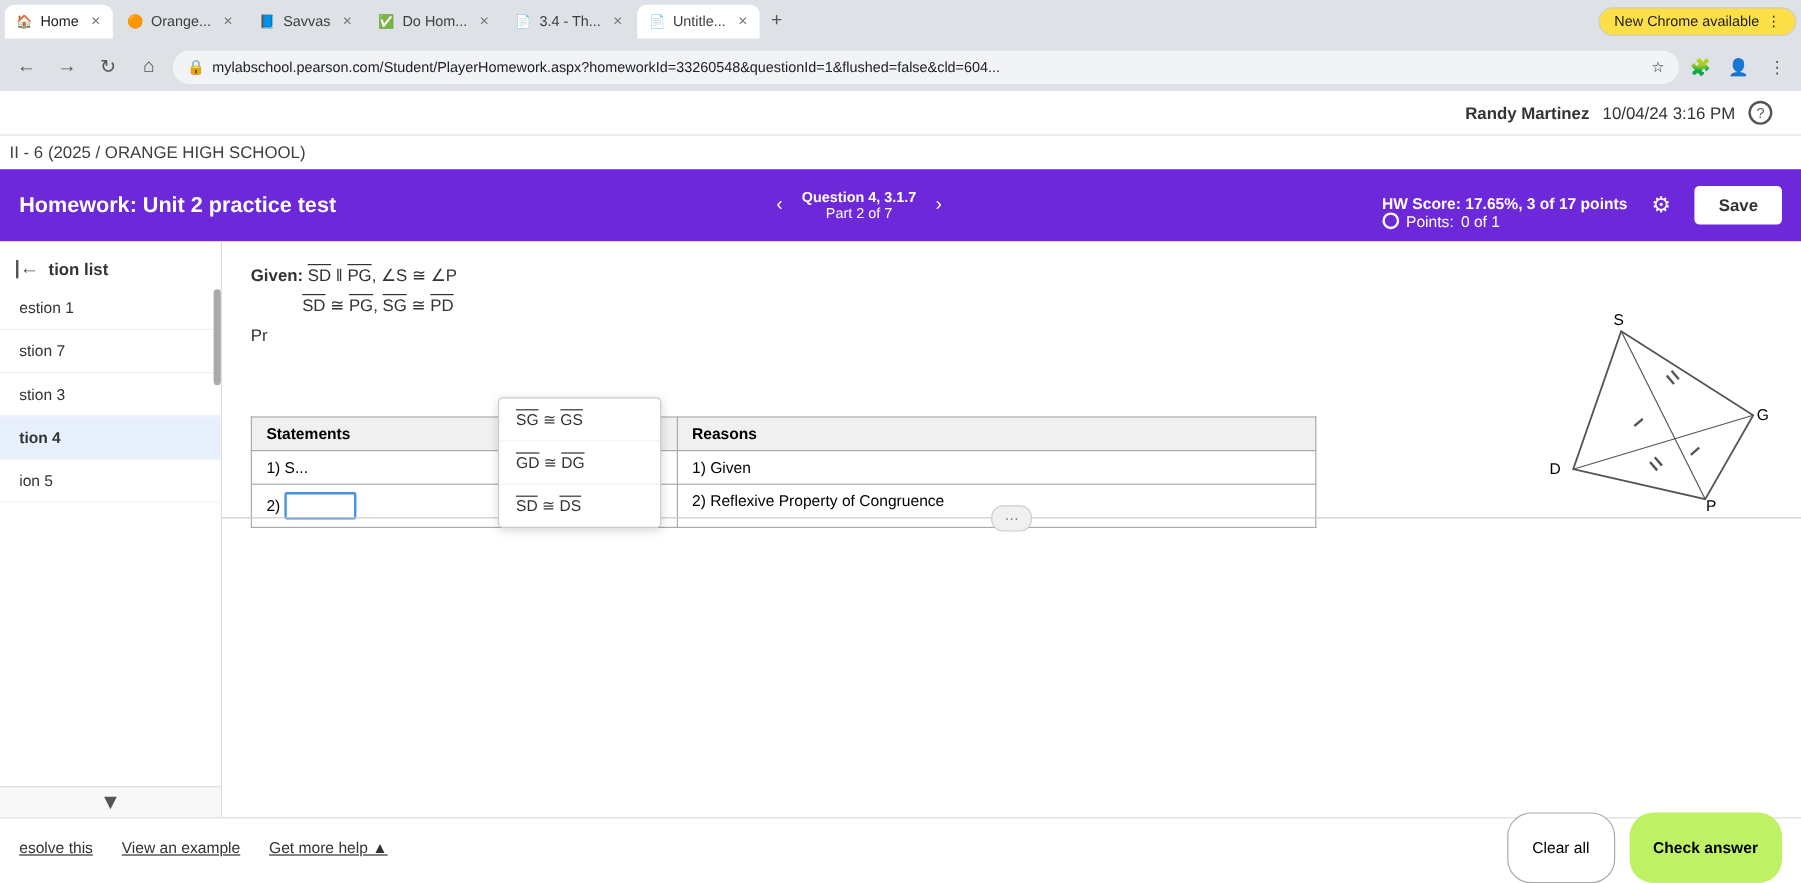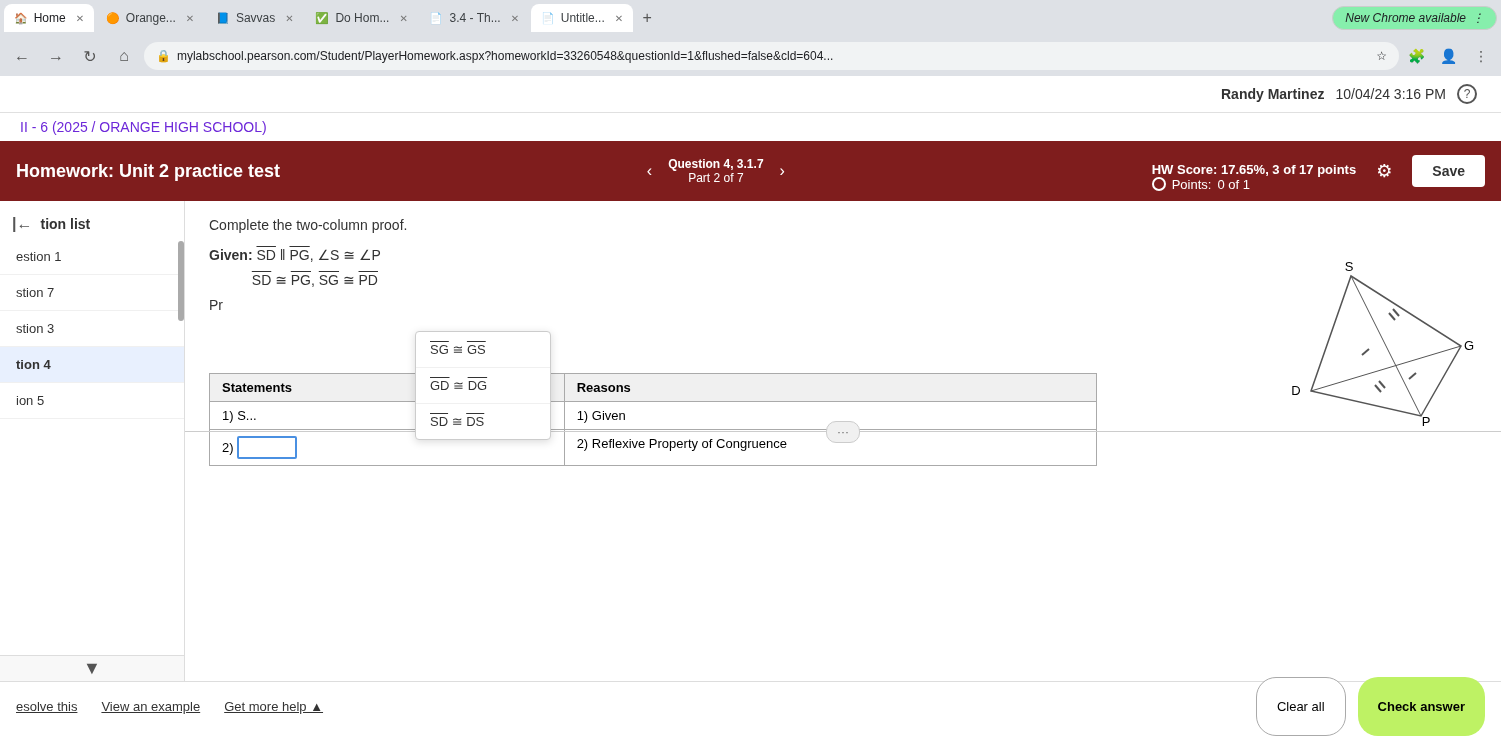--- a/index.html
+++ b/index.html
@@ -94,31 +94,30 @@
       width: 24px;
       height: 24px;
       display: flex;
       align-items: center;
       justify-content: center;
       cursor: pointer;
       color: #555;
       font-size: 14px;
     }
     .new-chrome-badge {
-      background: #86efac;
+      background: #fde047;
       border: 1px solid #ccc;
       border-radius: 14px;
       padding: 4px 12px;
       font-size: 12px;
       color: #202124;
       display: flex;
       align-items: flex-start;
       gap: 6px;
       cursor: pointer;
-      font-style: italic;
     }
 
     
     .page-content {
       width: 100%;
       background: #fff;
     }
     .top-user-bar {
       display: flex;
       justify-content: flex-end;
@@ -143,28 +142,28 @@
       border-radius: 50%;
       display: flex;
       align-items: center;
       justify-content: center;
       font-size: 12px;
       color: #555;
       cursor: pointer;
     }
     .course-title {
       font-size: 14px;
-      color: #6d28d9;
-      padding: 6px 20px;
+      color: #404040;
+      padding: 6px 8px;
       font-weight: 500;
     }
 
     
     .hw-header {
-      background: #7f1d1d;
+      background: #6d28d9;
       display: flex;
       align-items: center;
       padding: 8px 16px;
       gap: 16px;
       min-height: 60px;
     }
     .hw-title {
       font-size: 18px;
       font-weight: bold;
       color: #fff;
@@ -575,21 +574,20 @@
         <div class="sidebar-item">stion 3</div>
         <div class="sidebar-item active">tion 4</div>
         <div class="sidebar-item">ion 5</div>
       </div>
       <div class="sidebar-scrollbar"></div>
       <div class="sidebar-scroll-btn">▼</div>
     </div>
 
     <div class="content-area" style="position:relative;">
 
-      <div class="proof-instructions">Complete the two-column proof.</div>
       <div class="proof-given">
         <span class="label">Given:</span>
         <span> <span class="overline">SD</span> ‖ <span class="overline">PG</span>, ∠S ≅ ∠P</span><br>
         &nbsp;&nbsp;&nbsp;&nbsp;&nbsp;&nbsp;&nbsp;&nbsp;&nbsp;&nbsp;&nbsp;<span><span class="overline">SD</span> ≅ <span class="overline">PG</span>, <span class="overline">SG</span> ≅ <span class="overline">PD</span></span>
       </div>
       <div class="proof-prove">
         <span class="label">Pr</span>
       </div>
 
       <div class="dropdown-container">

